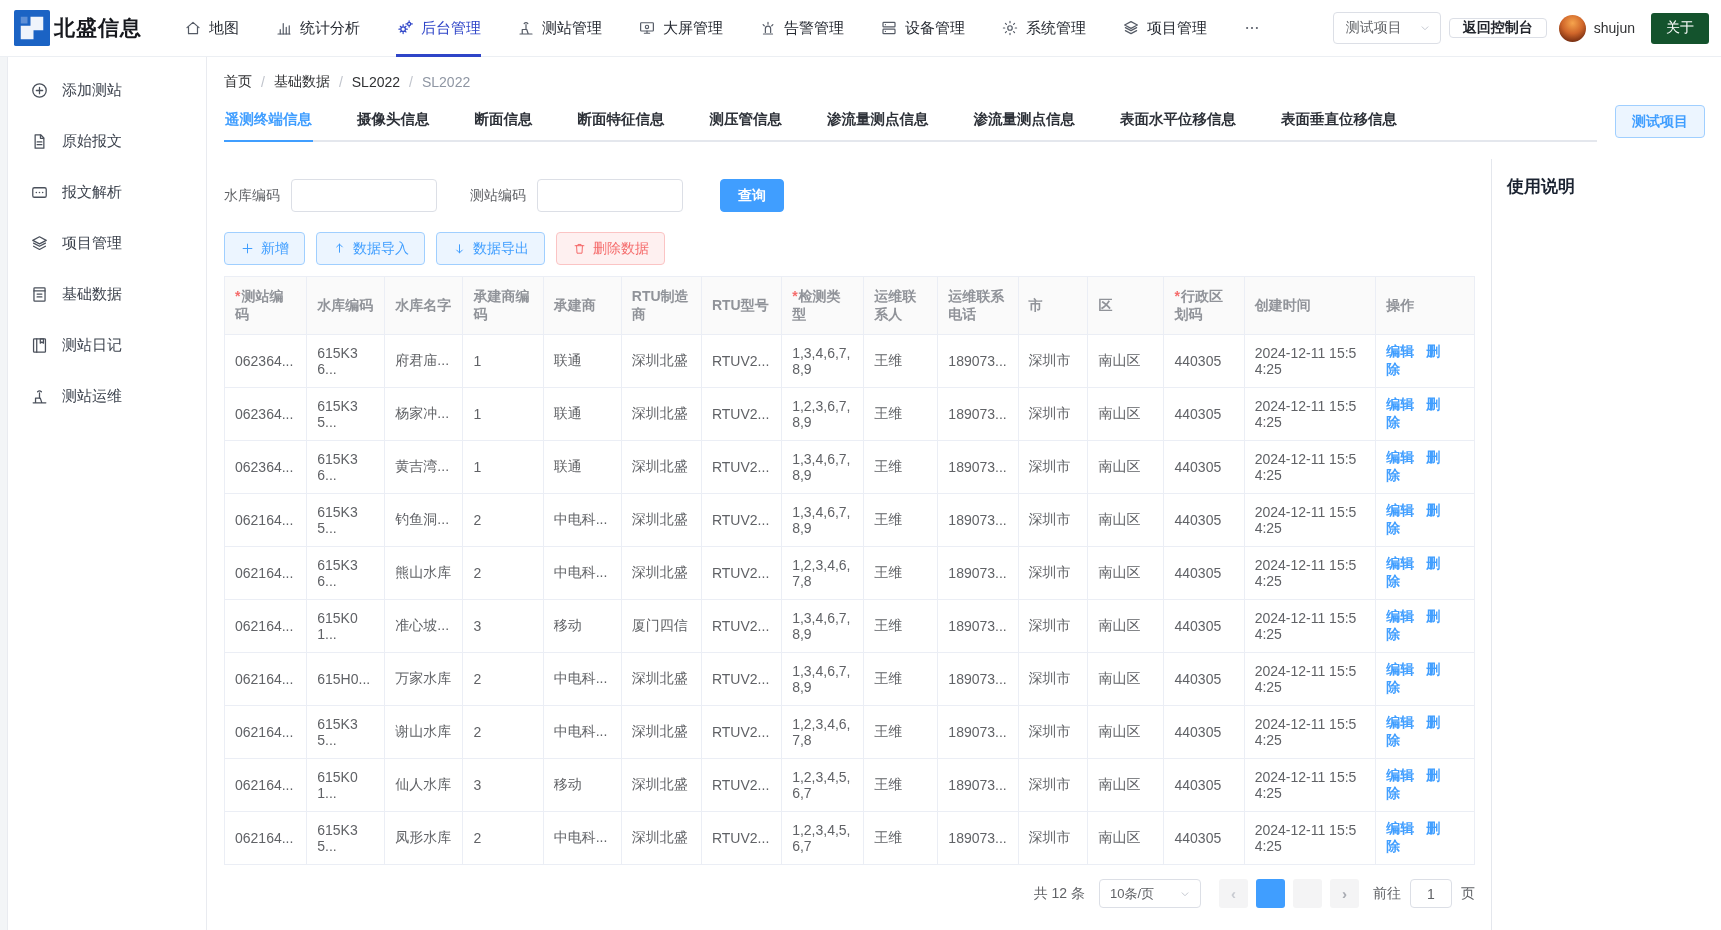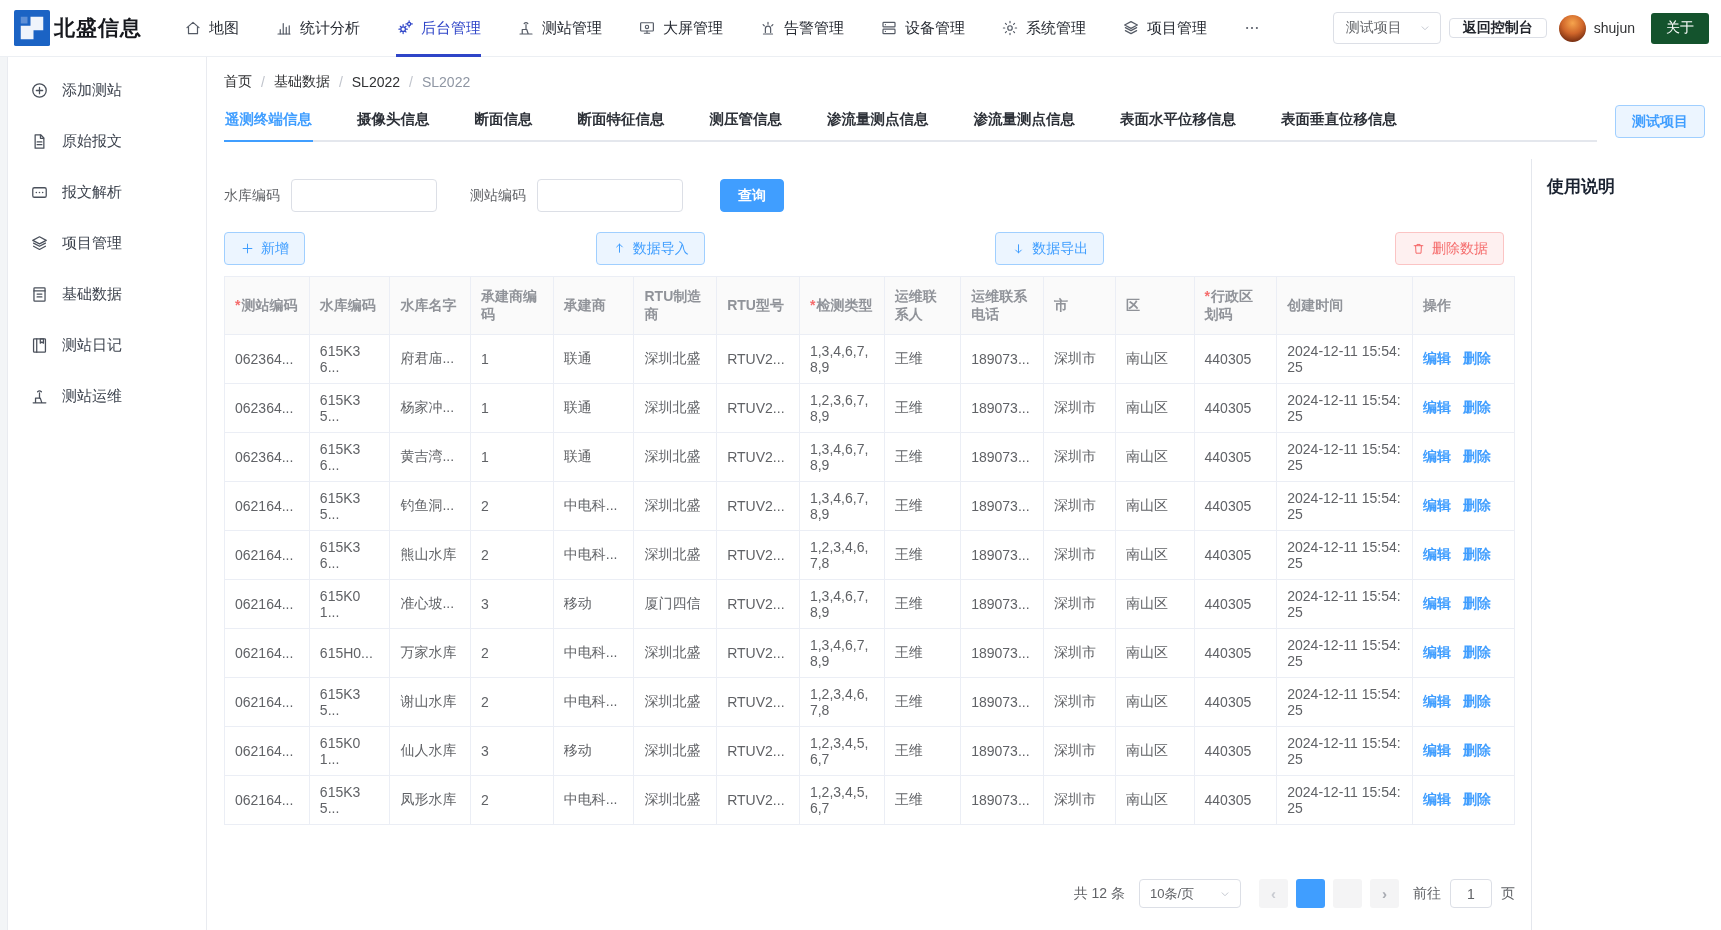--- a/index.html
+++ b/index.html
@@ -63,21 +63,21 @@
   .main-left { flex:1; padding:14px 16px 0 17px; display:flex; flex-direction:column; min-width:0; }
 
   .filter-row { display:flex; align-items:center; margin:6px 0 20px; }
   .filter-label { font-size:14px; color:#606266; margin-right:11px; }
   .filter-input { width:146px; height:33px; border:1px solid #dcdfe6; border-radius:4px;
     padding:0 10px; font-size:14px; color:#606266; outline:none; }
   .filter-gap { width:33px; }
   .search-btn { margin-left:37px; height:33px; padding:0 17px; background:#409eff; border:1px solid #409eff;
     border-radius:4px; color:#fff; font-size:14px; font-weight:700; cursor:pointer; }
 
-  .action-row { display:flex; align-items:center; margin-bottom:11px;justify-content:space-between; }
+  .action-row { display:flex; align-items:center; margin-bottom:11px; }
   .act-btn { height:33px; padding:0 15px; margin-right:11px; border-radius:4px; font-size:14px;
     display:inline-flex; align-items:center; cursor:pointer; }
   .act-btn .ico { width:15px; height:15px; margin-right:6px; display:inline-flex; }
   .act-btn .ico svg { width:15px; height:15px; }
   .act-primary { background:#ecf5ff; border:1px solid #a0cfff; color:#409eff; }
   .act-danger { background:#fef0f0; border:1px solid #fbc4c4; color:#f56c6c; }
 
   table.grid { width:100%; border-collapse:collapse; table-layout:fixed; }
   .grid th, .grid td { border:1px solid #ebeef5; font-size:14px; padding:8px 10px;
     text-align:left; overflow:hidden; white-space:normal; word-break:break-all; }
@@ -95,21 +95,21 @@
   .pg-size .chev { margin-left:auto; color:#c0c4cc; display:inline-flex; }
   .pg-btn { min-width:29px; height:29px; margin-right:8px; border:none; border-radius:3px;
     background:#f4f4f5; color:#606266; font-size:14px; font-weight:700; cursor:pointer; }
   .pg-btn.arrow { color:#a8abb2; font-size:15px; }
   .pg-btn.disabled { color:#c8cbd1; cursor:default; }
   .pg-btn.active { background:#409eff; color:#fff; }
   .pg-goto { margin:0 0 0 6px; }
   .pg-input { width:42px; height:29px; border:1px solid #dcdfe6; border-radius:4px; text-align:center;
     font-size:14px; color:#606266; margin:0 9px; outline:none; }
 
-  .help { width:190px; flex:none; border-left:1px solid #e4e7ed; padding:16px 20px 0 15px; }
+  .help { width:230px; flex:none; border-left:1px solid #e4e7ed; padding:16px 20px 0 15px; }
   .help-title { font-size:17px; font-weight:700; color:#1b2331; margin-bottom:16px; }
   .help-heading { font-size:15px; color:#545c68; margin:16px 0 6px; }
   .help-item { font-size:14px; color:#5b6370; line-height:1.55; text-indent:2em; margin:9px 0; }
 </style>
 </head>
 <body>
 
 <header class="navbar">
   <div class="brand">
     <svg class="brand-logo" viewBox="0 0 48 48">

